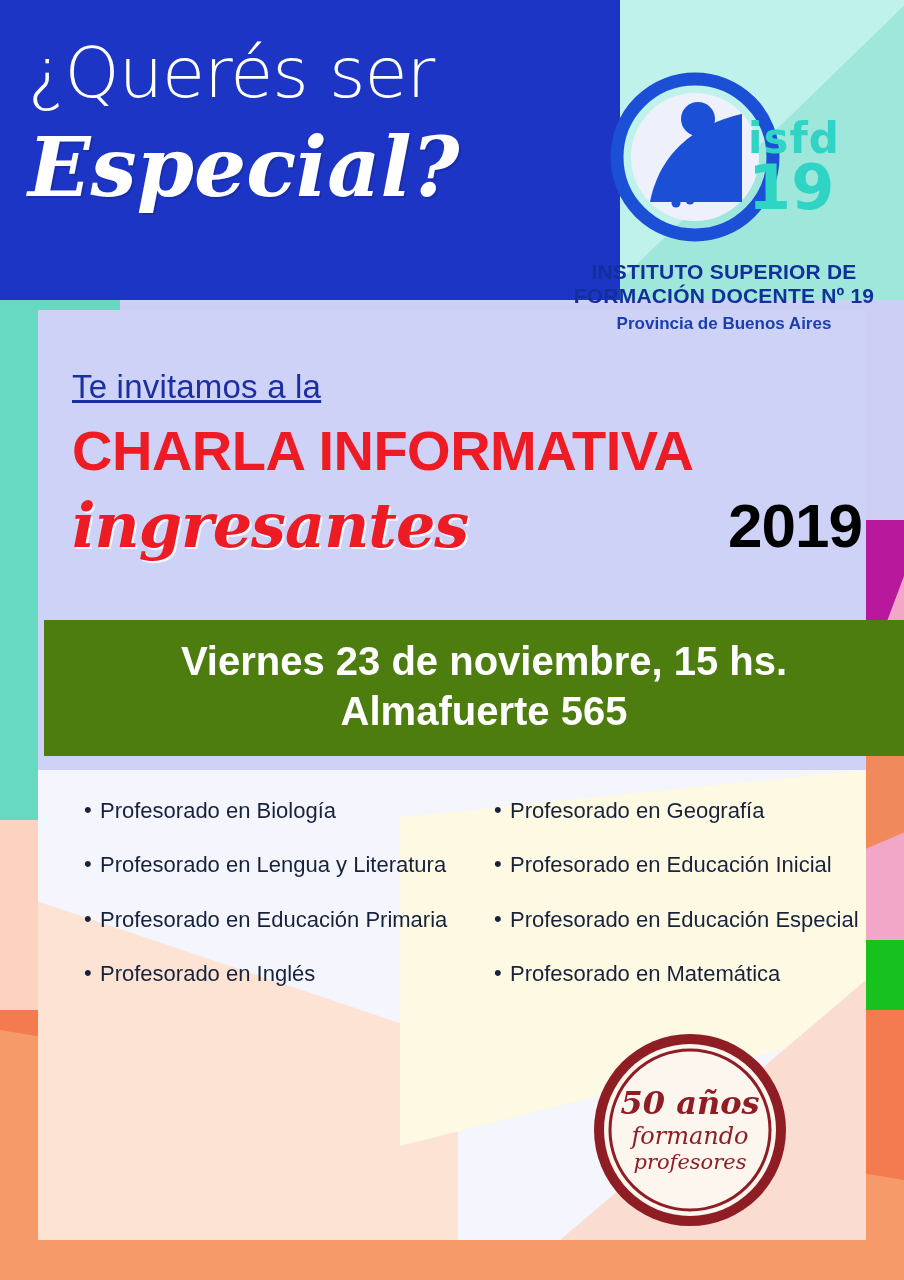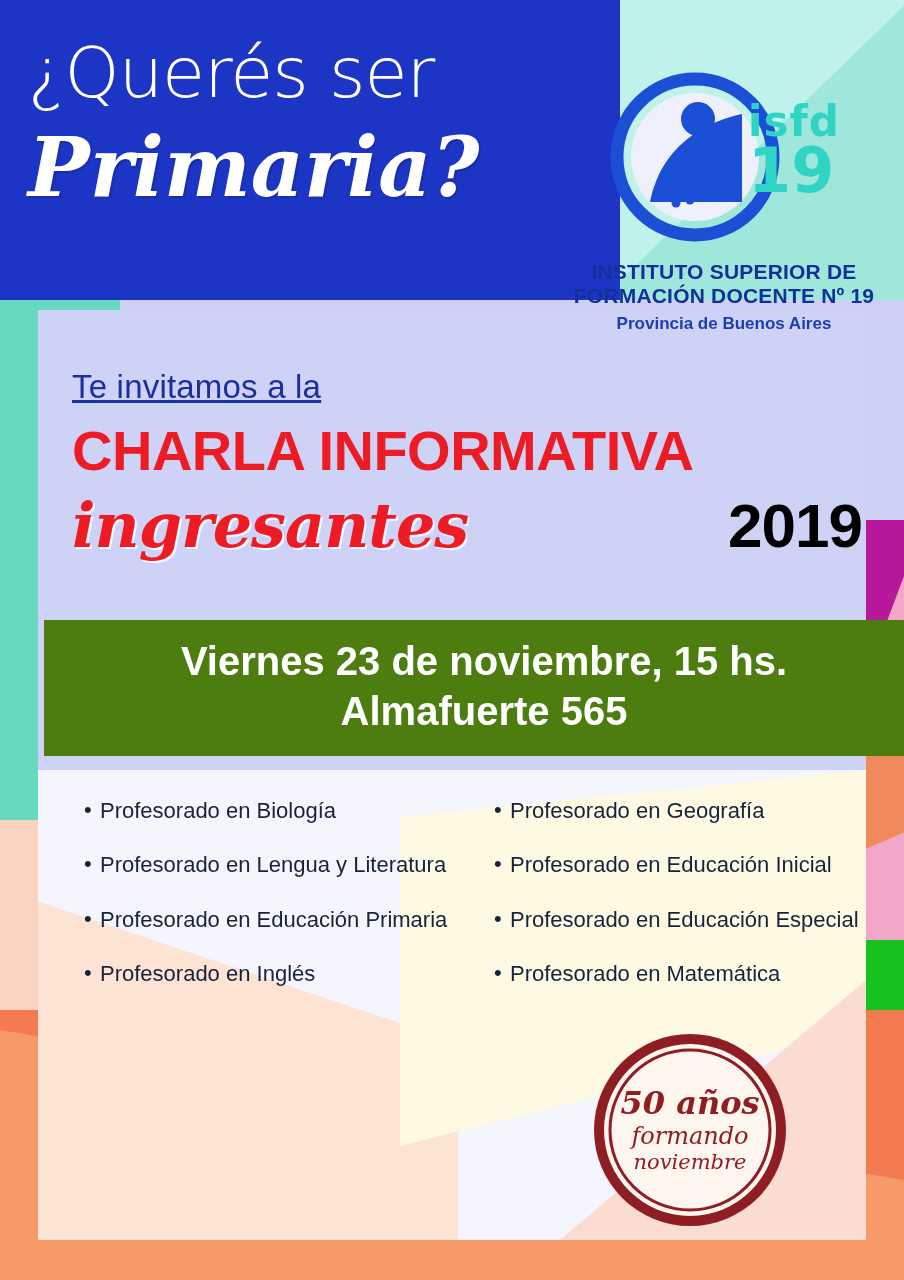--- a/index.html
+++ b/index.html
@@ -167,21 +167,21 @@
   }
   .logo-mark {
     position: absolute;
     top: 12px;
     left: 10px;
     width: 170px;
     height: 170px;
   }
   .isfd-text {
     position: absolute;
-    top: 43px;
+    top: 60px;
     left: 148px;
     font-family: "DejaVu Sans", sans-serif;
     font-weight: bold;
     color: #2fd4c4;
     line-height: 0.92;
   }
   .isfd-word { font-size: 42px; letter-spacing: 1px; }
   .isfd-num  { font-size: 62px; }
   .inst-lines {
     position: absolute;
@@ -360,21 +360,21 @@
     <div class="shape sh-orange-bottom-light"></div>
     <div class="shape sh-white-card"></div>
     <div class="shape sh-white-card-lower"></div>
     <div class="shape sh-card-tri1"></div>
     <div class="shape sh-card-tri2"></div>
     <div class="shape sh-card-tri3"></div>
   </div>
 
   <div class="header-block">
     <div class="queres">¿Querés ser</div>
-    <div class="docente">Primaria?</div>
+    <div class="docente">Especial?</div>
   </div>
 
   <div class="logo-wrap">
     <svg class="logo-mark" viewBox="0 0 170 170">
       <circle cx="85" cy="85" r="78" fill="none" stroke="#1a4fd6" stroke-width="13"></circle>
       <circle cx="85" cy="85" r="64" fill="#eef1fb"></circle>
       <path d="M40 130 C 52 68, 104 48, 132 42 L132 130 Z" fill="#1a4fd6"></path>
       <circle cx="88" cy="47" r="17" fill="#1a4fd6"></circle>
       <g fill="#1a4fd6">
         <circle cx="58" cy="104" r="4.5"></circle>
@@ -435,17 +435,17 @@
           <circle r="96" fill="#8f1d24"></circle>
         </g>
         <circle r="92" fill="#8f1d24"></circle>
         <circle r="86" fill="#fdf6ef"></circle>
         <circle r="80" fill="#fdf6ef" stroke="#8f1d24" stroke-width="3"></circle>
       </g>
     </svg>
     <div class="seal-text">
       <div class="seal-l1">50 años</div>
       <div class="seal-l2">formando</div>
-      <div class="seal-l3">noviembre</div>
+      <div class="seal-l3">profesores</div>
     </div>
   </div>
 
 </div>
 
 </body></html>

